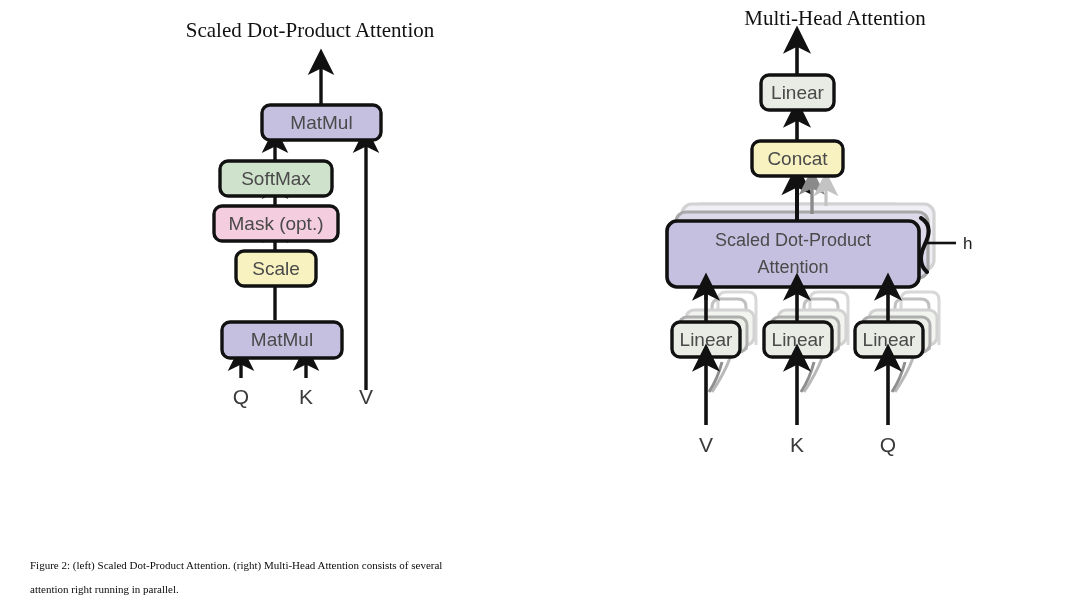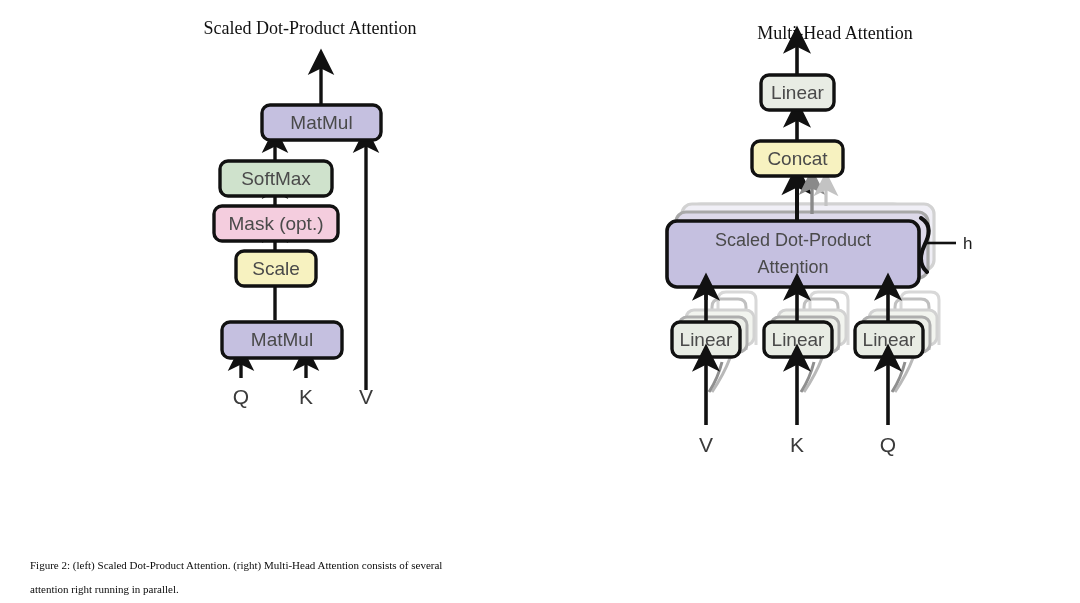--- a/index.html
+++ b/index.html
@@ -4,27 +4,27 @@
 <style>
   html,body{margin:0;padding:0;background:#ffffff;}
   body{width:1080px;height:603px;position:relative;overflow:hidden;
        font-family:"Liberation Sans",sans-serif;}
 
   .fig{position:absolute;left:0;top:0;width:1080px;height:603px;}
 
   .panel-title{
     position:absolute;
     font-family:"Liberation Serif",serif;
-    font-size:18px;
+    font-size:21px;
     color:#111;
     white-space:nowrap;
     text-align:center;
   }
   #title-left{left:0;top:18px;width:620px;}
-  #title-right{left:620px;top:23px;width:430px;}
+  #title-right{left:620px;top:6px;width:430px;}
 
   .caption{
     position:absolute;
     left:30px;top:553px;width:1022px;
     font-family:"Liberation Serif",serif;
     font-size:11px;
     line-height:24px;
     color:#0a0a0a;
     text-align:justify;
   }

